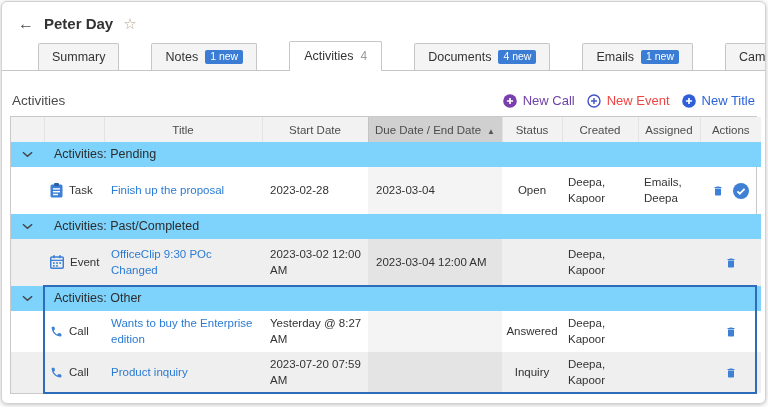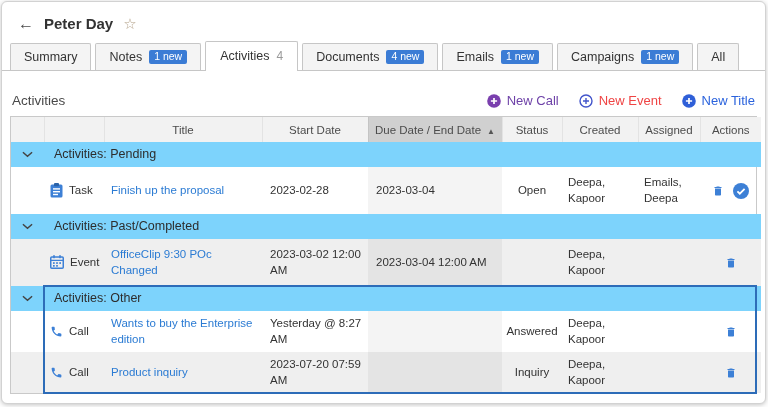--- a/index.html
+++ b/index.html
@@ -11,29 +11,29 @@
   
   .top { display:flex; align-items:center; gap:10px; padding:13px 16px 0 16px; }
   .back { font-size:16px; color:#4a4a4a; line-height:1; cursor:pointer; }
   .title { font-size:15px; font-weight:600; color:#333; }
   .star { font-size:15px; color:#b5a48c; line-height:1; cursor:pointer; }
 
   
   .tabbar { display:flex; align-items:flex-end; gap:4px; padding:9px 8px 0 8px; border-bottom:1px solid #c6c6c6; }
   .tab { display:flex; align-items:center; gap:7px; padding:6px 13px; background:#f4f4f4;
          border:1px solid #c6c6c6; border-bottom:none; border-radius:2px 2px 0 0;
-         font-size:12.5px; color:#333; cursor:pointer; white-space:nowrap; }
+         font-size:12.5px; color:#333; cursor:pointer; white-space:nowrap;margin-left:28px; }
   .tab.active { background:#fff; margin-bottom:-1px; padding:7px 14px 8px; z-index:2; }
   .badge { background:#3b7cd5; color:#fff; font-size:10.5px; padding:1.5px 5px 2.5px; border-radius:2px; line-height:1; }
   .count { color:#9a9a9a; font-size:12px; }
 
   
   .section-head { display:flex; justify-content:space-between; align-items:center; padding:22px 10px 8px 10px; }
   .section-title { font-size:13.5px; color:#494949; }
-  .actions-bar { display:flex; gap:20px; align-items:flex-end; }
+  .actions-bar { display:flex; gap:12px; align-items:flex-end; }
   .action-btn { display:flex; align-items:center; gap:6px; font-size:13px; cursor:pointer; }
   .action-btn .icon { display:inline-flex; }
 
   
   .table-wrap { position:relative; margin:0 8px; border:1px solid #c9c9c9; background:#fff; }
   table { width:750px; border-collapse:collapse; table-layout:fixed; font-size:11.5px; color:#333; }
   th { height:25px; background:#f2f2f2; font-weight:400; color:#4c4c4c; font-size:11.5px;
        border-left:1px solid #e3e3e3; text-align:center; white-space:nowrap; overflow:hidden; cursor:pointer; }
   th:first-child { border-left:none; }
   th.sorted { background:#d0d0d0; border-left-color:#c4c4c4; }

